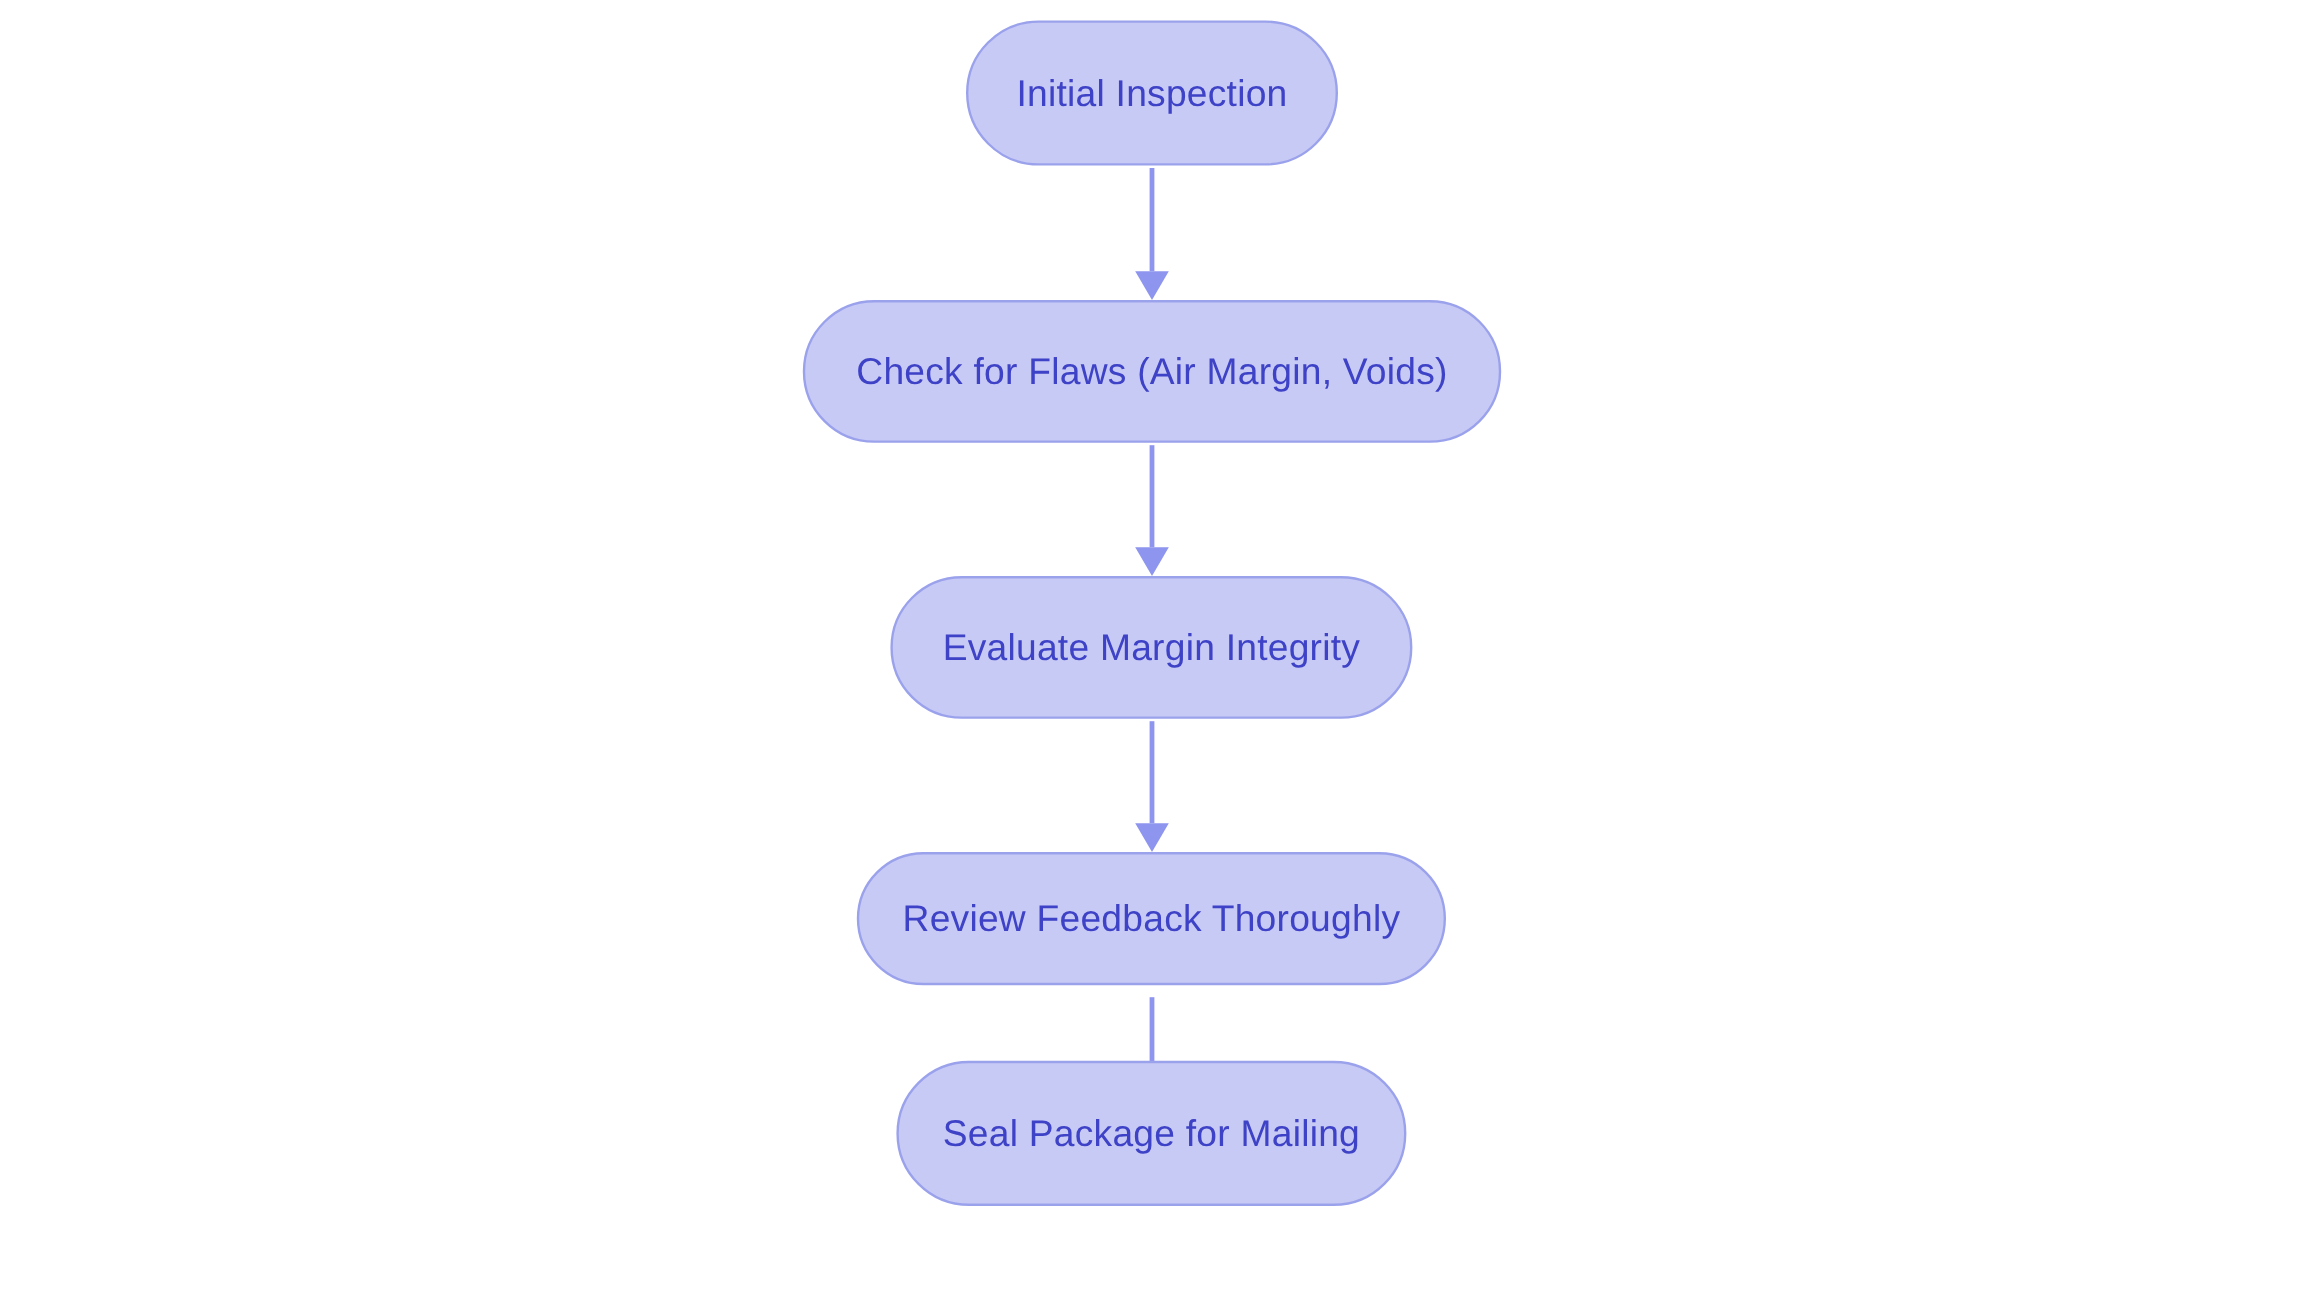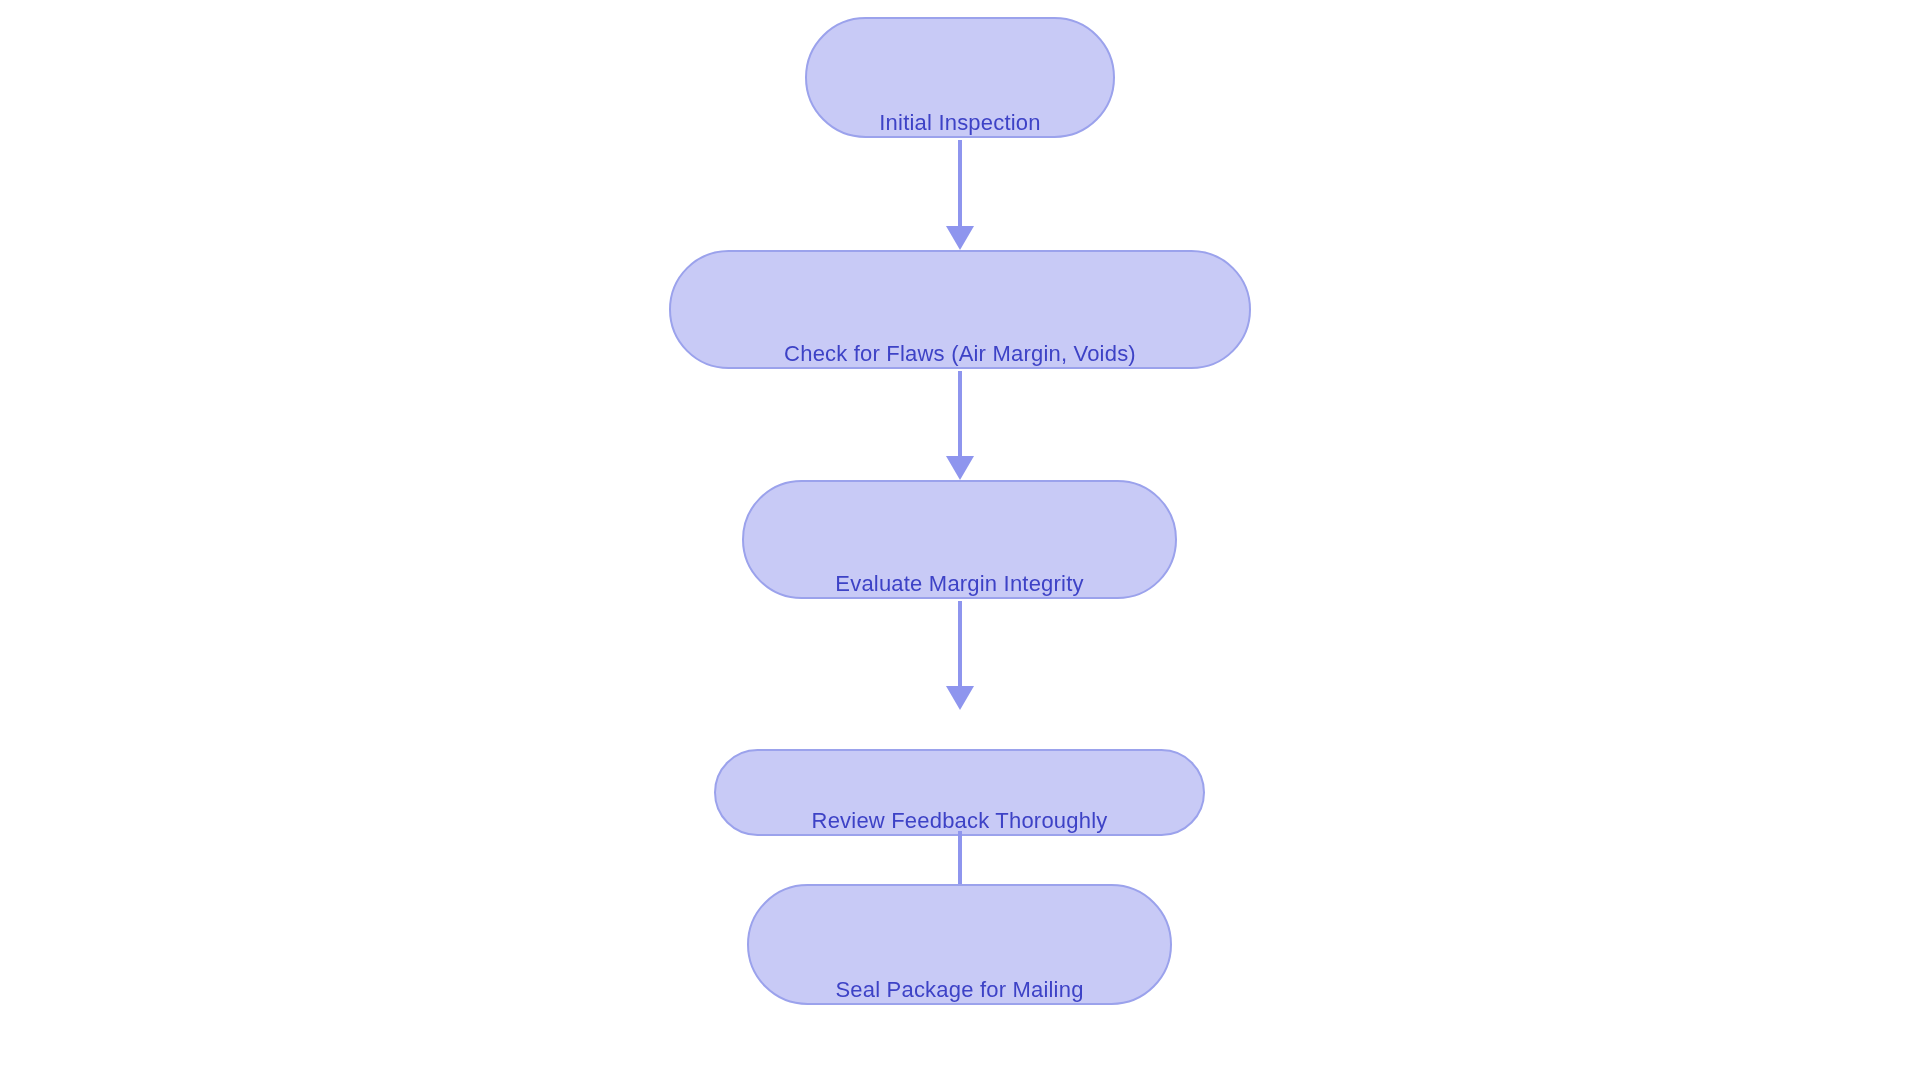--- a/index.html
+++ b/index.html
@@ -15,32 +15,32 @@
     overflow: hidden;
     font-family: "Liberation Sans", sans-serif;
   }
   .node {
     position: absolute;
     box-sizing: border-box;
     background: #c8caf6;
     border: 2px solid #9ba2ec;
     border-radius: 62px;
     color: #3d42c6;
-    font-size: 22px;
+    font-size: 31px;
     letter-spacing: 0.2px;
     display: flex;
-    align-items: flex-end;
+    align-items: center;
     justify-content: center;
     text-align: center;
     white-space: nowrap;
   }
   .node-1 { left: 805px; top: 17px;  width: 310px; height: 121px; }
   .node-2 { left: 669px; top: 250px; width: 582px; height: 119px; }
   .node-3 { left: 742px; top: 480px; width: 435px; height: 119px; }
-  .node-4 { left: 714px; top: 710px; width: 491px; height: 87px; margin-top: 39px; }
+  .node-4 { left: 714px; top: 710px; width: 491px; height: 111px; }
   .node-5 { left: 747px; top: 884px; width: 425px; height: 121px; }
 
   .arrow {
     position: absolute;
     left: 946px;            
     width: 28px;
     display: flex;
     flex-direction: column;
     align-items: center;
   }

